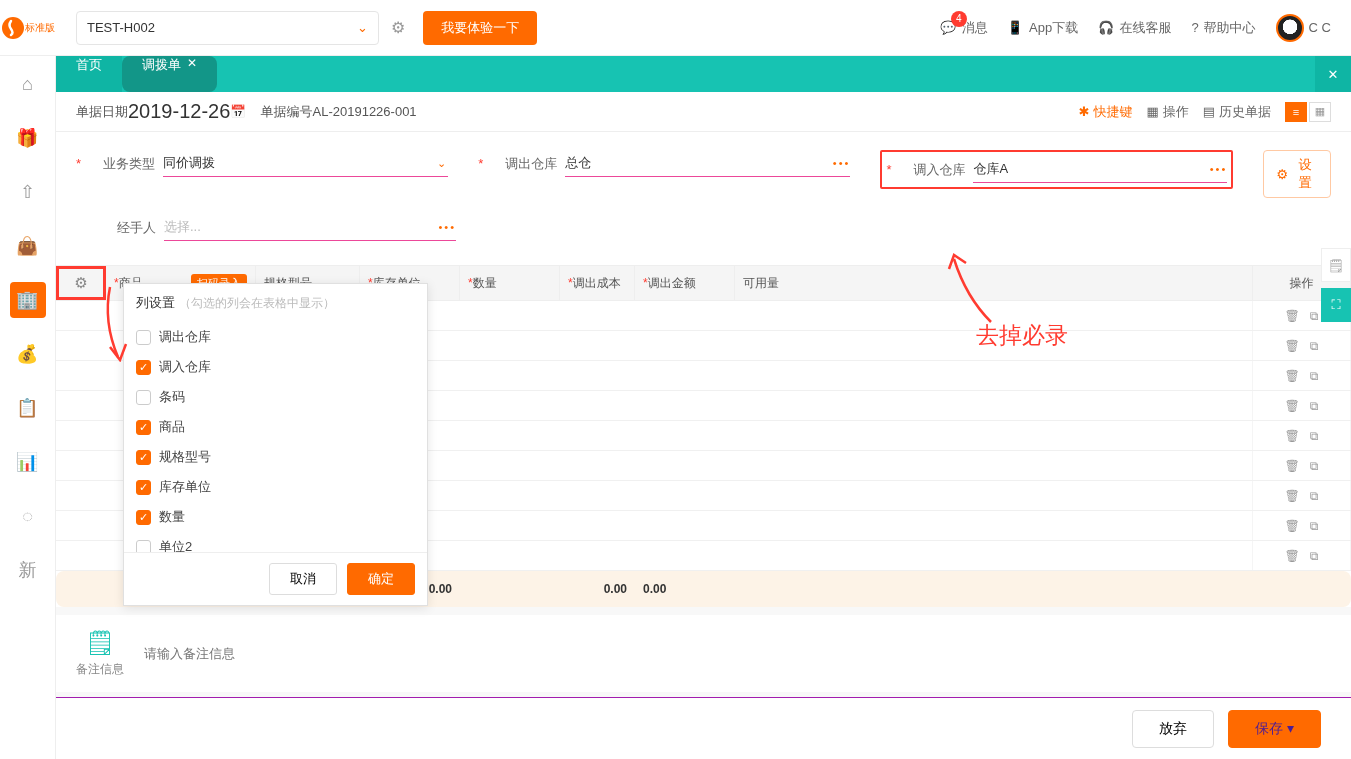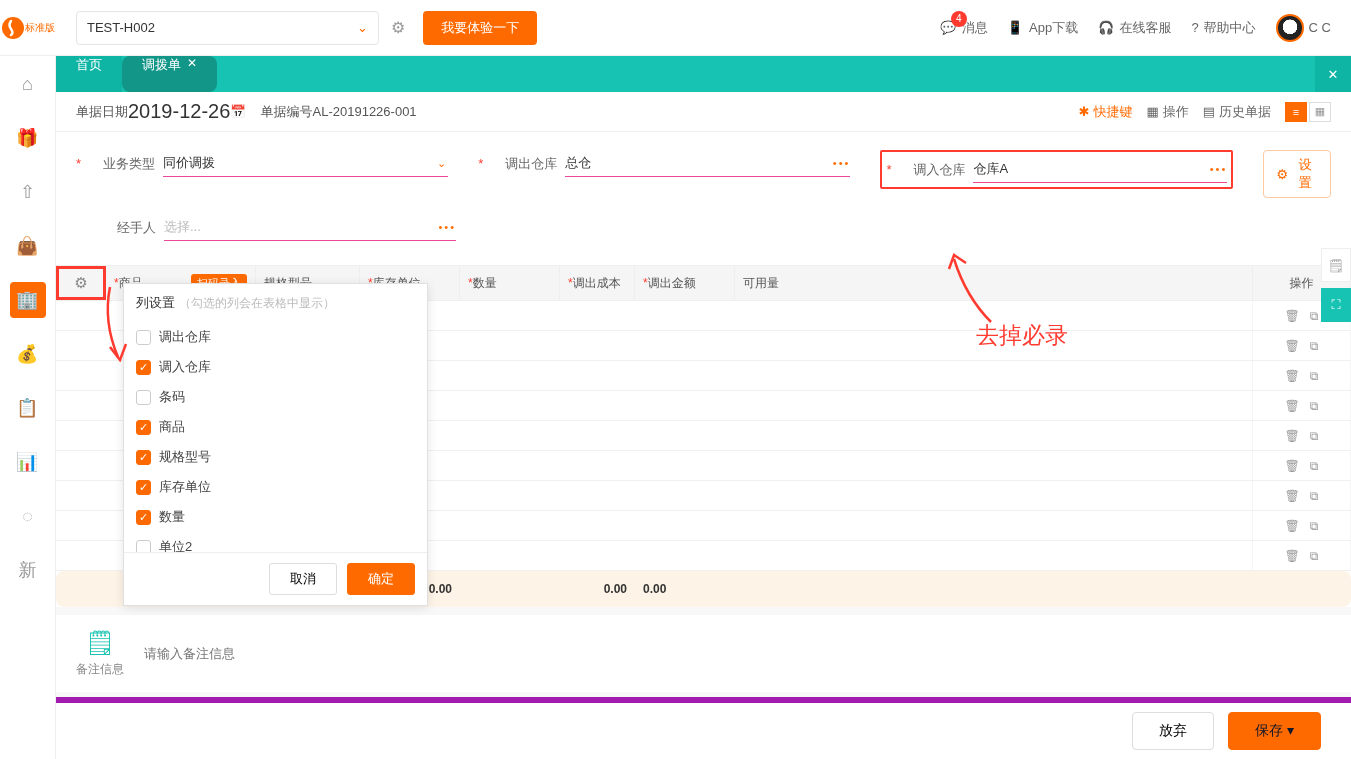--- a/index.html
+++ b/index.html
@@ -111,24 +111,24 @@
 .gear-arrow { position: absolute; left: 98px; top: 282px; z-index: 101; width: 30px; height: 80px; }
 
 
 .remarks { background: #fff; margin: 8px 0 0 0; padding: 14px 20px; display: flex; align-items: center; gap: 20px; }
 .remarks-icon-area { display: flex; flex-direction: column; align-items: center; gap: 4px; }
 .remarks-icon { color: #17c3b2; font-size: 24px; }
 .remarks-label { font-size: 12px; color: #888; }
 .remarks-input { flex: 1; border: none; color: #bbb; font-size: 13px; }
 
 
-.bottom-actions { position: absolute; bottom: 0; left: 56px; right: 0; height: 62px; background: #fff; border-top: 6px solid #a21caf; display: flex; align-items: center; justify-content: flex-end; padding: 0 30px; gap: 14px; }
+.bottom-actions { position: absolute; bottom: 0; left: 56px; right: 0; height: 62px; background: #fff; border-top: 1px solid #a21caf; display: flex; align-items: center; justify-content: flex-end; padding: 0 30px; gap: 14px; }
 .b-btn { padding: 9px 26px; border: 1px solid #ddd; background: #fff; border-radius: 4px; font-size: 14px; }
 .b-btn.outline { border-color: #ff6a00; color: #ff6a00; }
-.b-btn.primary { background: #ff6a00; color: #0f172a; border-color: #ff6a00; }
+.b-btn.primary { background: #ff6a00; color: #4c1d95; border-color: #ff6a00; }
 
 
 .right-float { position: absolute; right: 0; top: 248px; width: 30px; display: flex; flex-direction: column; gap: 6px; }
 .rf-btn { width: 30px; height: 34px; display: flex; align-items: center; justify-content: center; color: #999; border: 1px solid #eee; background: #fff; }
 .rf-btn.green { background: #17c3b2; color: #fff; border: none; }
 </style>
 </head>
 <body>
 
 <div class="top-header">

